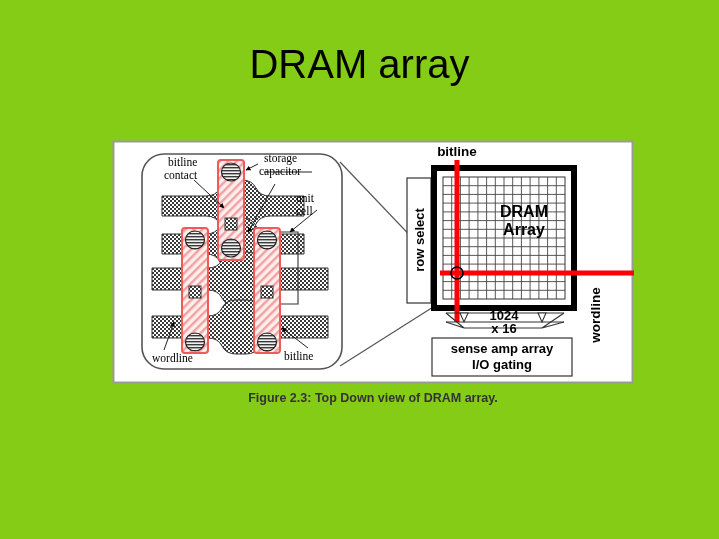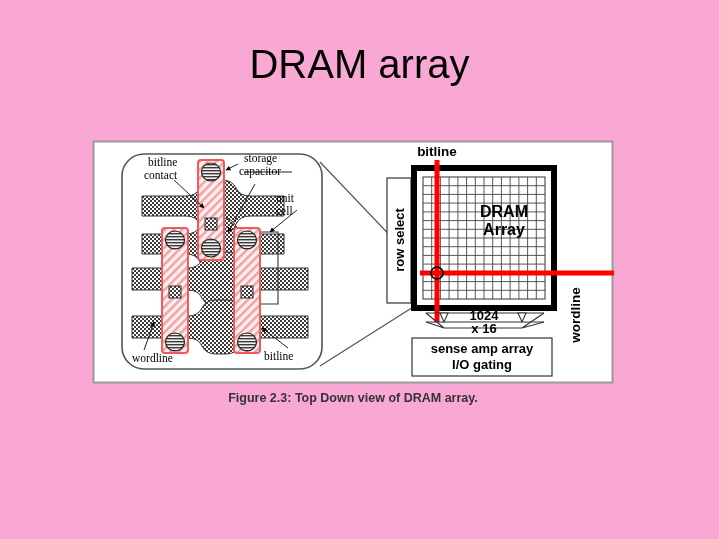--- a/index.html
+++ b/index.html
@@ -13,38 +13,38 @@
     height: 539px;
     position: relative;
     overflow: hidden;
     font-family: "Liberation Sans", sans-serif;
   }
   #slide {
     position: absolute;
     left: 0; top: 0;
     width: 719px;
     height: 539px;
-    background: #f9a8d4;
+    background: #84cc16;
   }
   #slide-title {
     position: absolute;
     left: 0;
     top: 40px;
     width: 719px;
     text-align: center;
     font-family: "Liberation Sans", sans-serif;
     font-size: 40px;
     font-weight: 400;
     color: #000000;
     letter-spacing: 0px;
     line-height: 48px;
   }
   #figure-wrap {
     position: absolute;
-    left: 92px;
+    left: 112px;
     top: 140px;
     width: 522px;
     height: 270px;
   }
   #figure-svg {
     display: block;
   }
   .nosel { user-select: none; }
 </style>
 </head>

